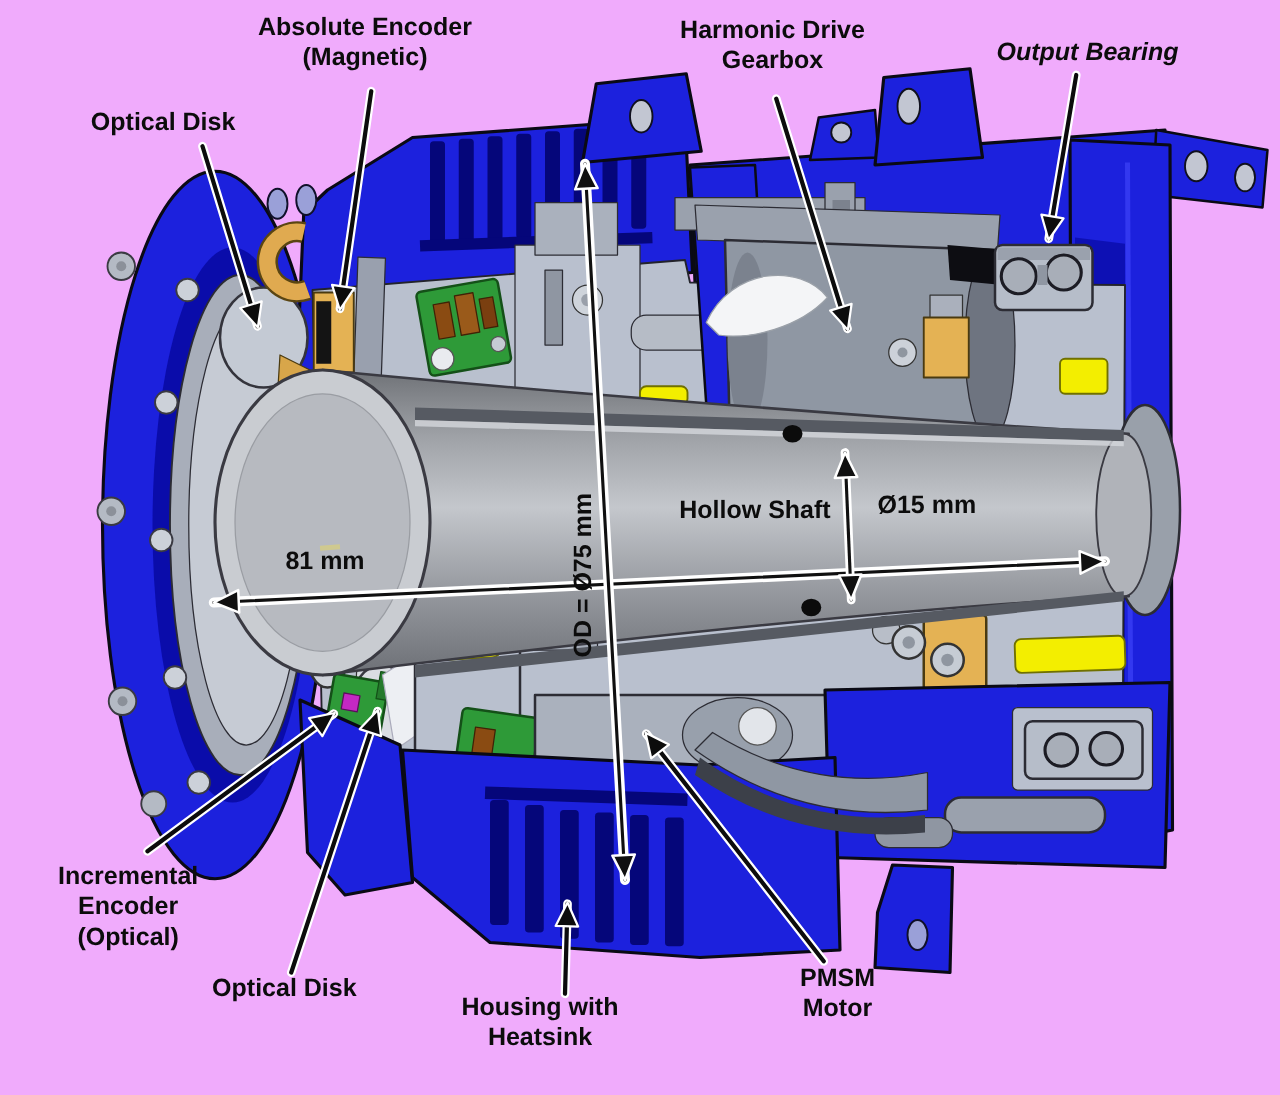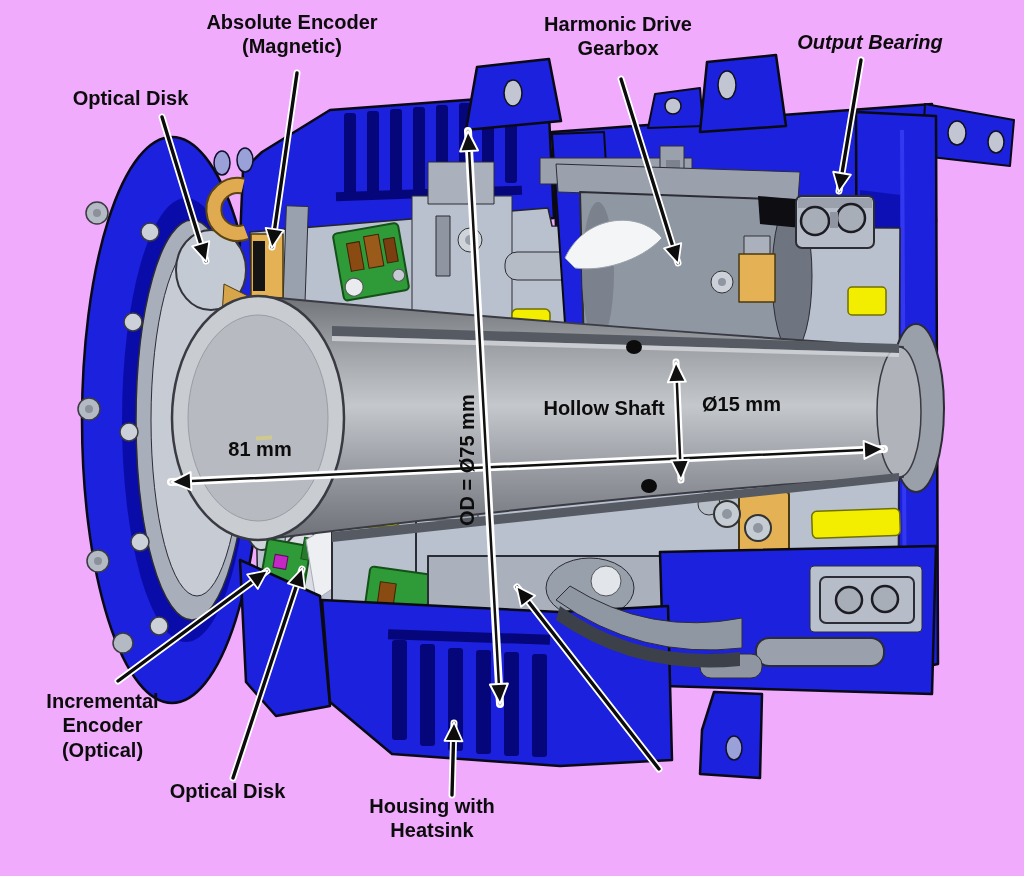--- a/index.html
+++ b/index.html
@@ -313,14 +313,15 @@
 <div class="lbl" style="left:205px;top:437px;width:110px;">81 mm</div>
 
 <div class="lbl lbl-od" style="left:372px;top:448px;width:190px;">OD = Ø75 mm</div>
 
 <div class="lbl" style="left:25px;top:689px;width:155px;">Incremental Encoder (Optical)</div>
 
 <div class="lbl" style="left:155px;top:779px;width:145px;">Optical Disk</div>
 
 <div class="lbl" style="left:348px;top:794px;width:168px;text-align:center;">Housing with Heatsink</div>
 
+<div class="lbl" style="left:614px;top:771px;width:112px;">PMSM Motor</div>
 
 </div>
 
 </body></html>

